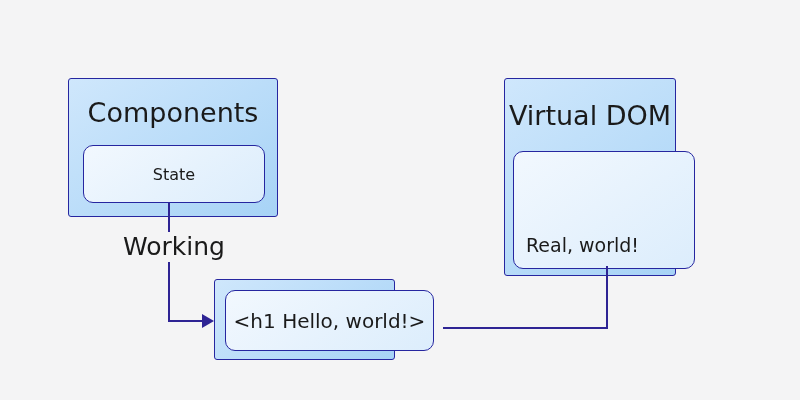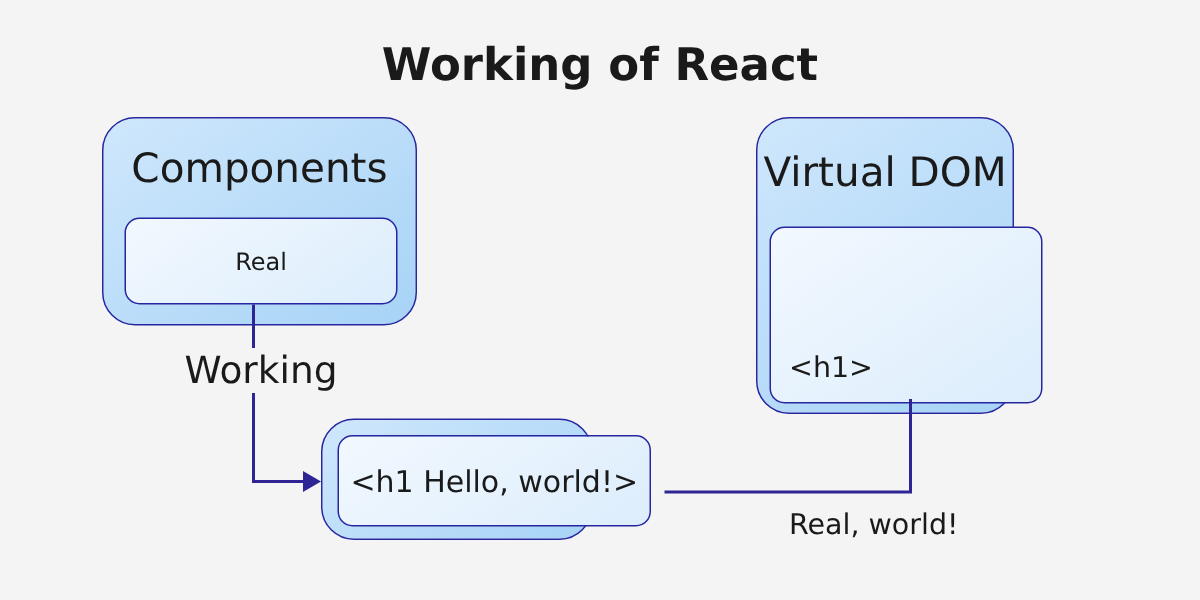--- a/index.html
+++ b/index.html
@@ -18,21 +18,21 @@
     font-size: 30px; font-weight: bold;
     letter-spacing: 0px;
   }
 
   .node {
     position: absolute;
     border: 1.6px solid var(--node-border, #2626a0);
     box-sizing: border-box;
   }
   .node.outer {
-    border-radius: 22px;
+    border-radius: 3px;
     background: linear-gradient(145deg, var(--node-fill-start, #cfe7fc) 0%, var(--node-fill-end, #a7d3f6) 100%);
   }
   .node.inner {
     border-radius: 10px;
     background: linear-gradient(145deg, var(--inner-fill-start, #f2f8fe) 0%, var(--inner-fill-end, #dcedfc) 100%);
   }
   .label-area {
     position: absolute; left: 0; top: 0; width: 100%;
     display: flex; align-items: center; justify-content: center;
     font-size: 27px;
@@ -68,34 +68,32 @@
     font-size: 25px; line-height: 30px;
     padding: 0 5px;
     white-space: nowrap;
   }
 </style>
 </head>
 <body>
 
 <div class="canvas">
 
-  <div class="title">Working of React</div>
 
   <div class="node outer" style="left:68px; top:78px; width:210px; height:139px;">
     <div class="label-area" style="height:66px;">Components</div>
     <div class="node inner" style="left:14px; top:66px; width:182px; height:58px;">
-      <div class="center-label">Real</div>
+      <div class="center-label">State</div>
     </div>
   </div>
 
   <div class="node outer" style="left:504px; top:78px; width:172px; height:198px;">
     <div class="label-area" style="height:72px;">Virtual DOM</div>
     <div class="node inner" style="left:8px; top:72px; width:182px; height:118px;">
       <div class="code-lines">
-        <div>&lt;h1&gt;</div>
         <div>Real, world!</div>
         
       </div>
     </div>
   </div>
 
   <div class="node outer" style="left:214px; top:279px; width:181px; height:81px;">
     <div class="node inner" style="left:10px; top:10px; width:209px; height:61px;">
       <div class="center-label mid-label">&lt;h1 Hello, world!&gt;</div>
     </div>

